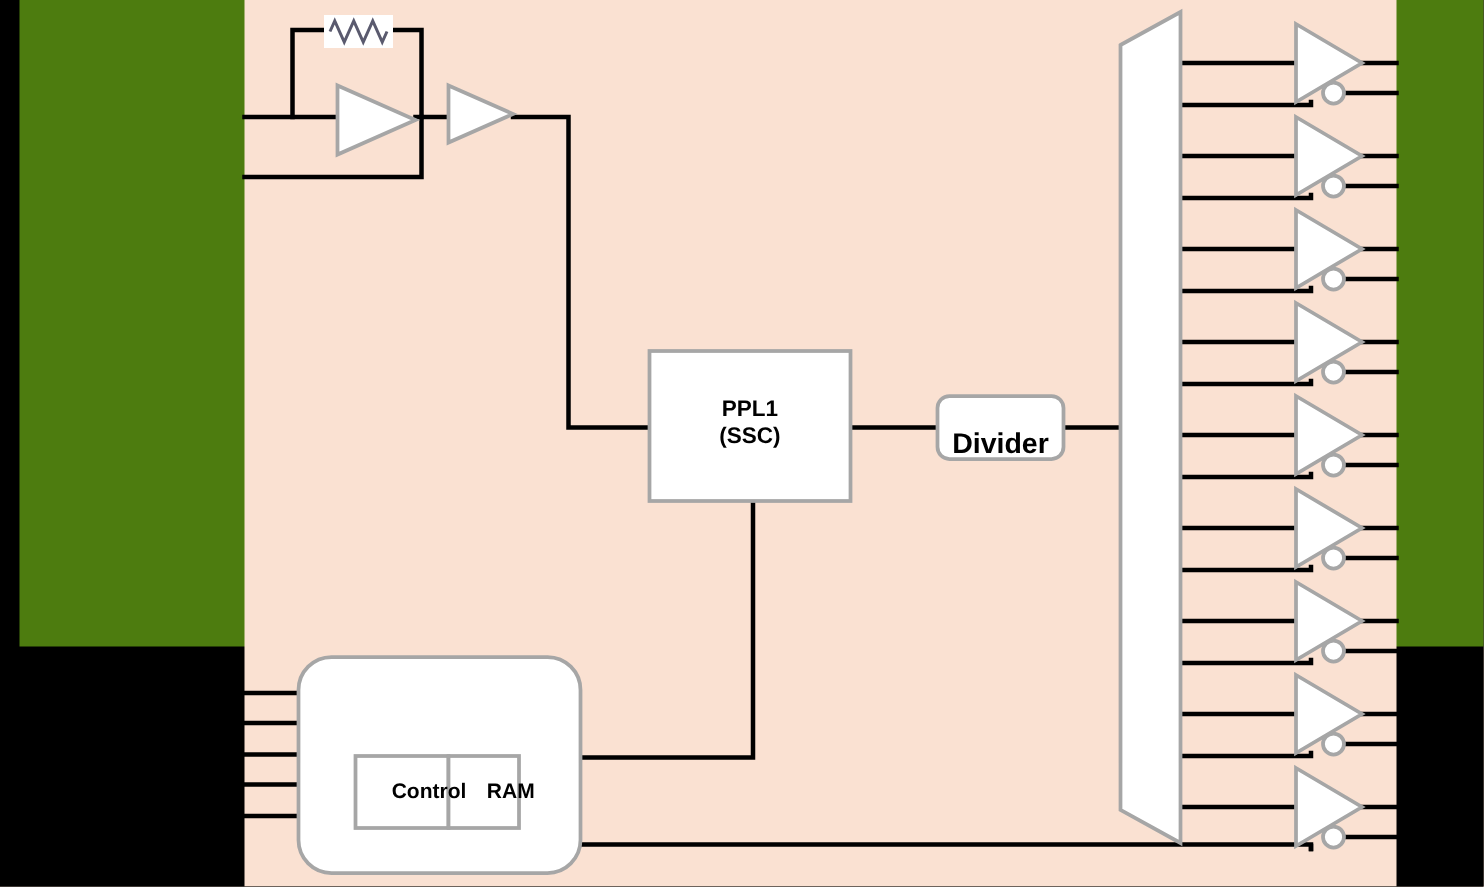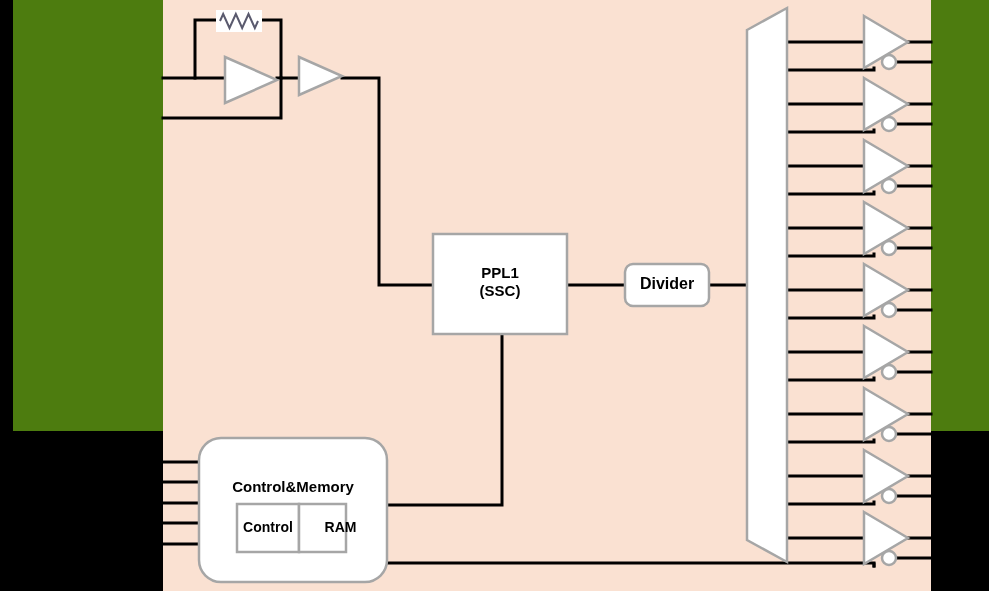--- a/index.html
+++ b/index.html
@@ -96,17 +96,16 @@
         <circle cx="876" cy="434" r="7" fill="#ffffff" stroke="#a6a6a6" stroke-width="2.5"></circle>
         <polygon points="851,450 895,476 851,502" fill="#ffffff" stroke="#a6a6a6" stroke-width="2.5" stroke-linejoin="miter"></polygon>
         <circle cx="876" cy="496" r="7" fill="#ffffff" stroke="#a6a6a6" stroke-width="2.5"></circle>
         <polygon points="851,512 895,538 851,564" fill="#ffffff" stroke="#a6a6a6" stroke-width="2.5" stroke-linejoin="miter"></polygon>
         <circle cx="876" cy="558" r="7" fill="#ffffff" stroke="#a6a6a6" stroke-width="2.5"></circle>
       </g>
   </svg>
 
   <div class="lbl" id="pll-label" style="font-size: 15px; left: 420px; top: 264px; width: 134px;">PPL1
 (SSC)</div>
-  <div class="lbl" id="divider-label" style="font-size: 16px; left: 612px; top: 275px; width: 84px;">Divider</div>
-  <div class="lbl" id="cm-label" style="font-size: 15px; left: 186px; top: 478px; width: 188px;">Control&amp;Memory</div>
-  <div class="lbl" id="ctrl-label" style="font-size: 14px; left: 224px; top: 519px; width: 62px;">Control</div>
+  <div class="lbl" id="divider-label" style="font-size: 19px; left: 612px; top: 286px; width: 84px;">Divider</div>
+  <div class="lbl" id="ctrl-label" style="font-size: 14px; left: 224px; top: 519px; width: 62px; padding-left: 18px;">Control</div>
   <div class="lbl" id="ram-label" style="font-size: 14px; left: 304px; top: 519px; width: 47px;">RAM</div>
 </div>
 
 </body></html>

